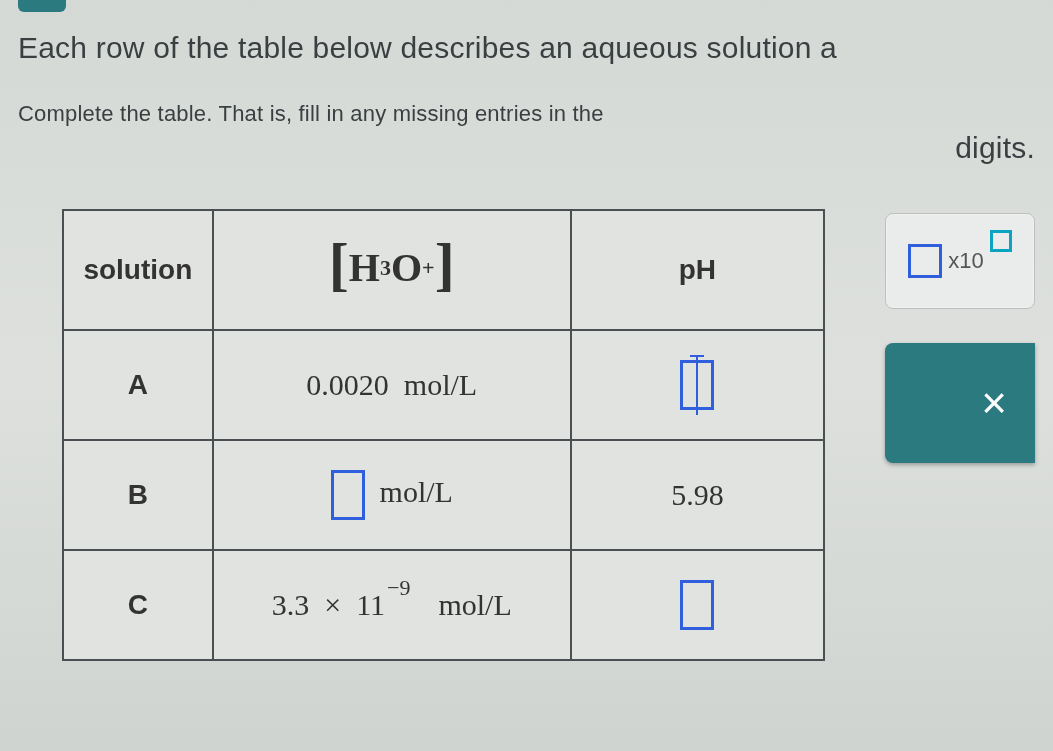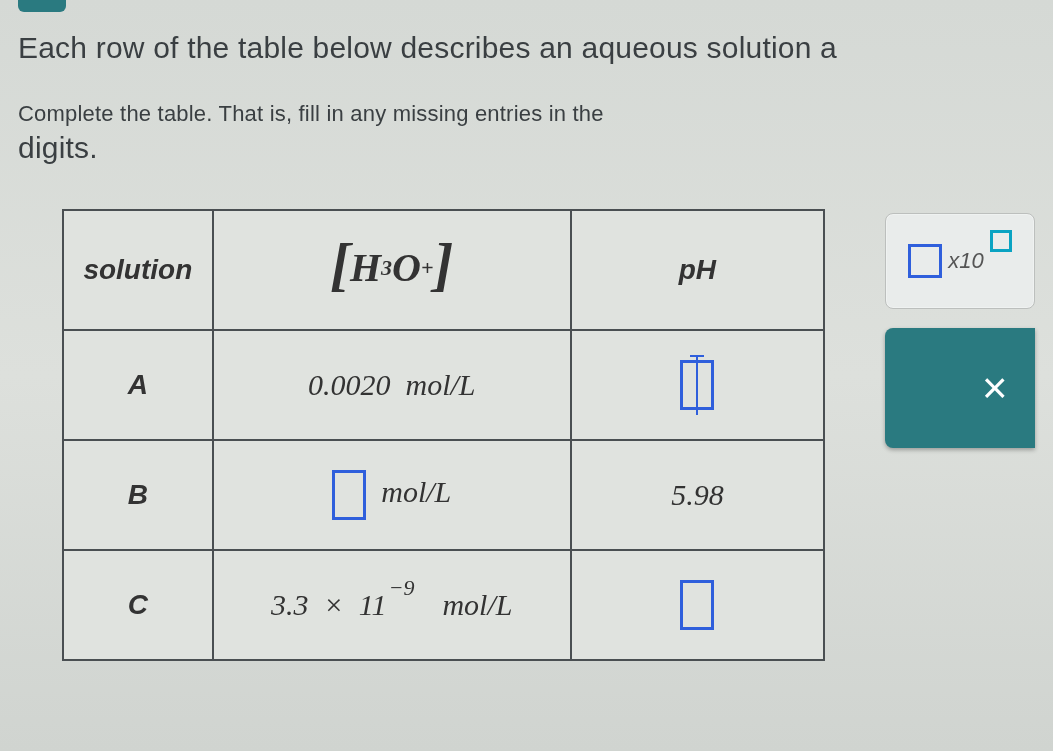--- a/index.html
+++ b/index.html
@@ -11,23 +11,23 @@
     height: 751px;
     overflow: hidden;
     position: relative;
   }
   .content {
     padding: 28px 18px 0 18px;
     color: #3a3f42;
   }
   .line1 { font-size: 30px; line-height: 1.35; margin-bottom: 30px; letter-spacing: 0.2px; white-space: nowrap; }
   .line2 { font-size: 22px; line-height: 1.35; letter-spacing: 0.2px; white-space: nowrap; }
-  .line3 { font-size: 30px; line-height: 1.35; margin-bottom: 40px; letter-spacing: 0.2px; }
-
-  .tablewrap { display: flex; align-items: flex-start; gap: 60px; padding-left: 44px; font-style: italic; }
+  .line3 { font-size: 30px; line-height: 1.35; margin-bottom: 40px; letter-spacing: 0.2px; text-align: right; }
+
+  .tablewrap { display: flex; align-items: flex-start; gap: 60px; padding-left: 44px; }
 
   table.sol {
     border-collapse: collapse;
     background: #e0e3df;
   }
   table.sol th, table.sol td {
     border: 2px solid #4a4f52;
     text-align: center;
     vertical-align: middle;
     font-size: 28px;
@@ -71,21 +71,21 @@
   .inputbox.withcursor::before {
     content: ""; position: absolute; left: 50%; top: -8px; width: 14px; height: 2px;
     background: #2f5fdc; transform: translateX(-50%);
   }
 
   .expr { font-family: "Times New Roman", serif; font-size: 30px; }
   .expr .sup { font-size: 22px; position: relative; top: -20px; left: 2px; }
 
   
   .palette {
-    display: flex; flex-direction: column; gap: 19px; align-items: flex-end;
+    display: flex; flex-direction: column; gap: 34px; align-items: flex-end;
     position: relative;
     margin-top: 4px;
   }
   .tool-sci {
     width: 150px; height: 96px;
     background: #e9eceb;
     border: 1px solid #bcbfbd;
     border-radius: 8px;
     display: flex; align-items: center; justify-content: center;
     box-shadow: inset 0 0 0 1px rgba(255,255,255,0.3);

